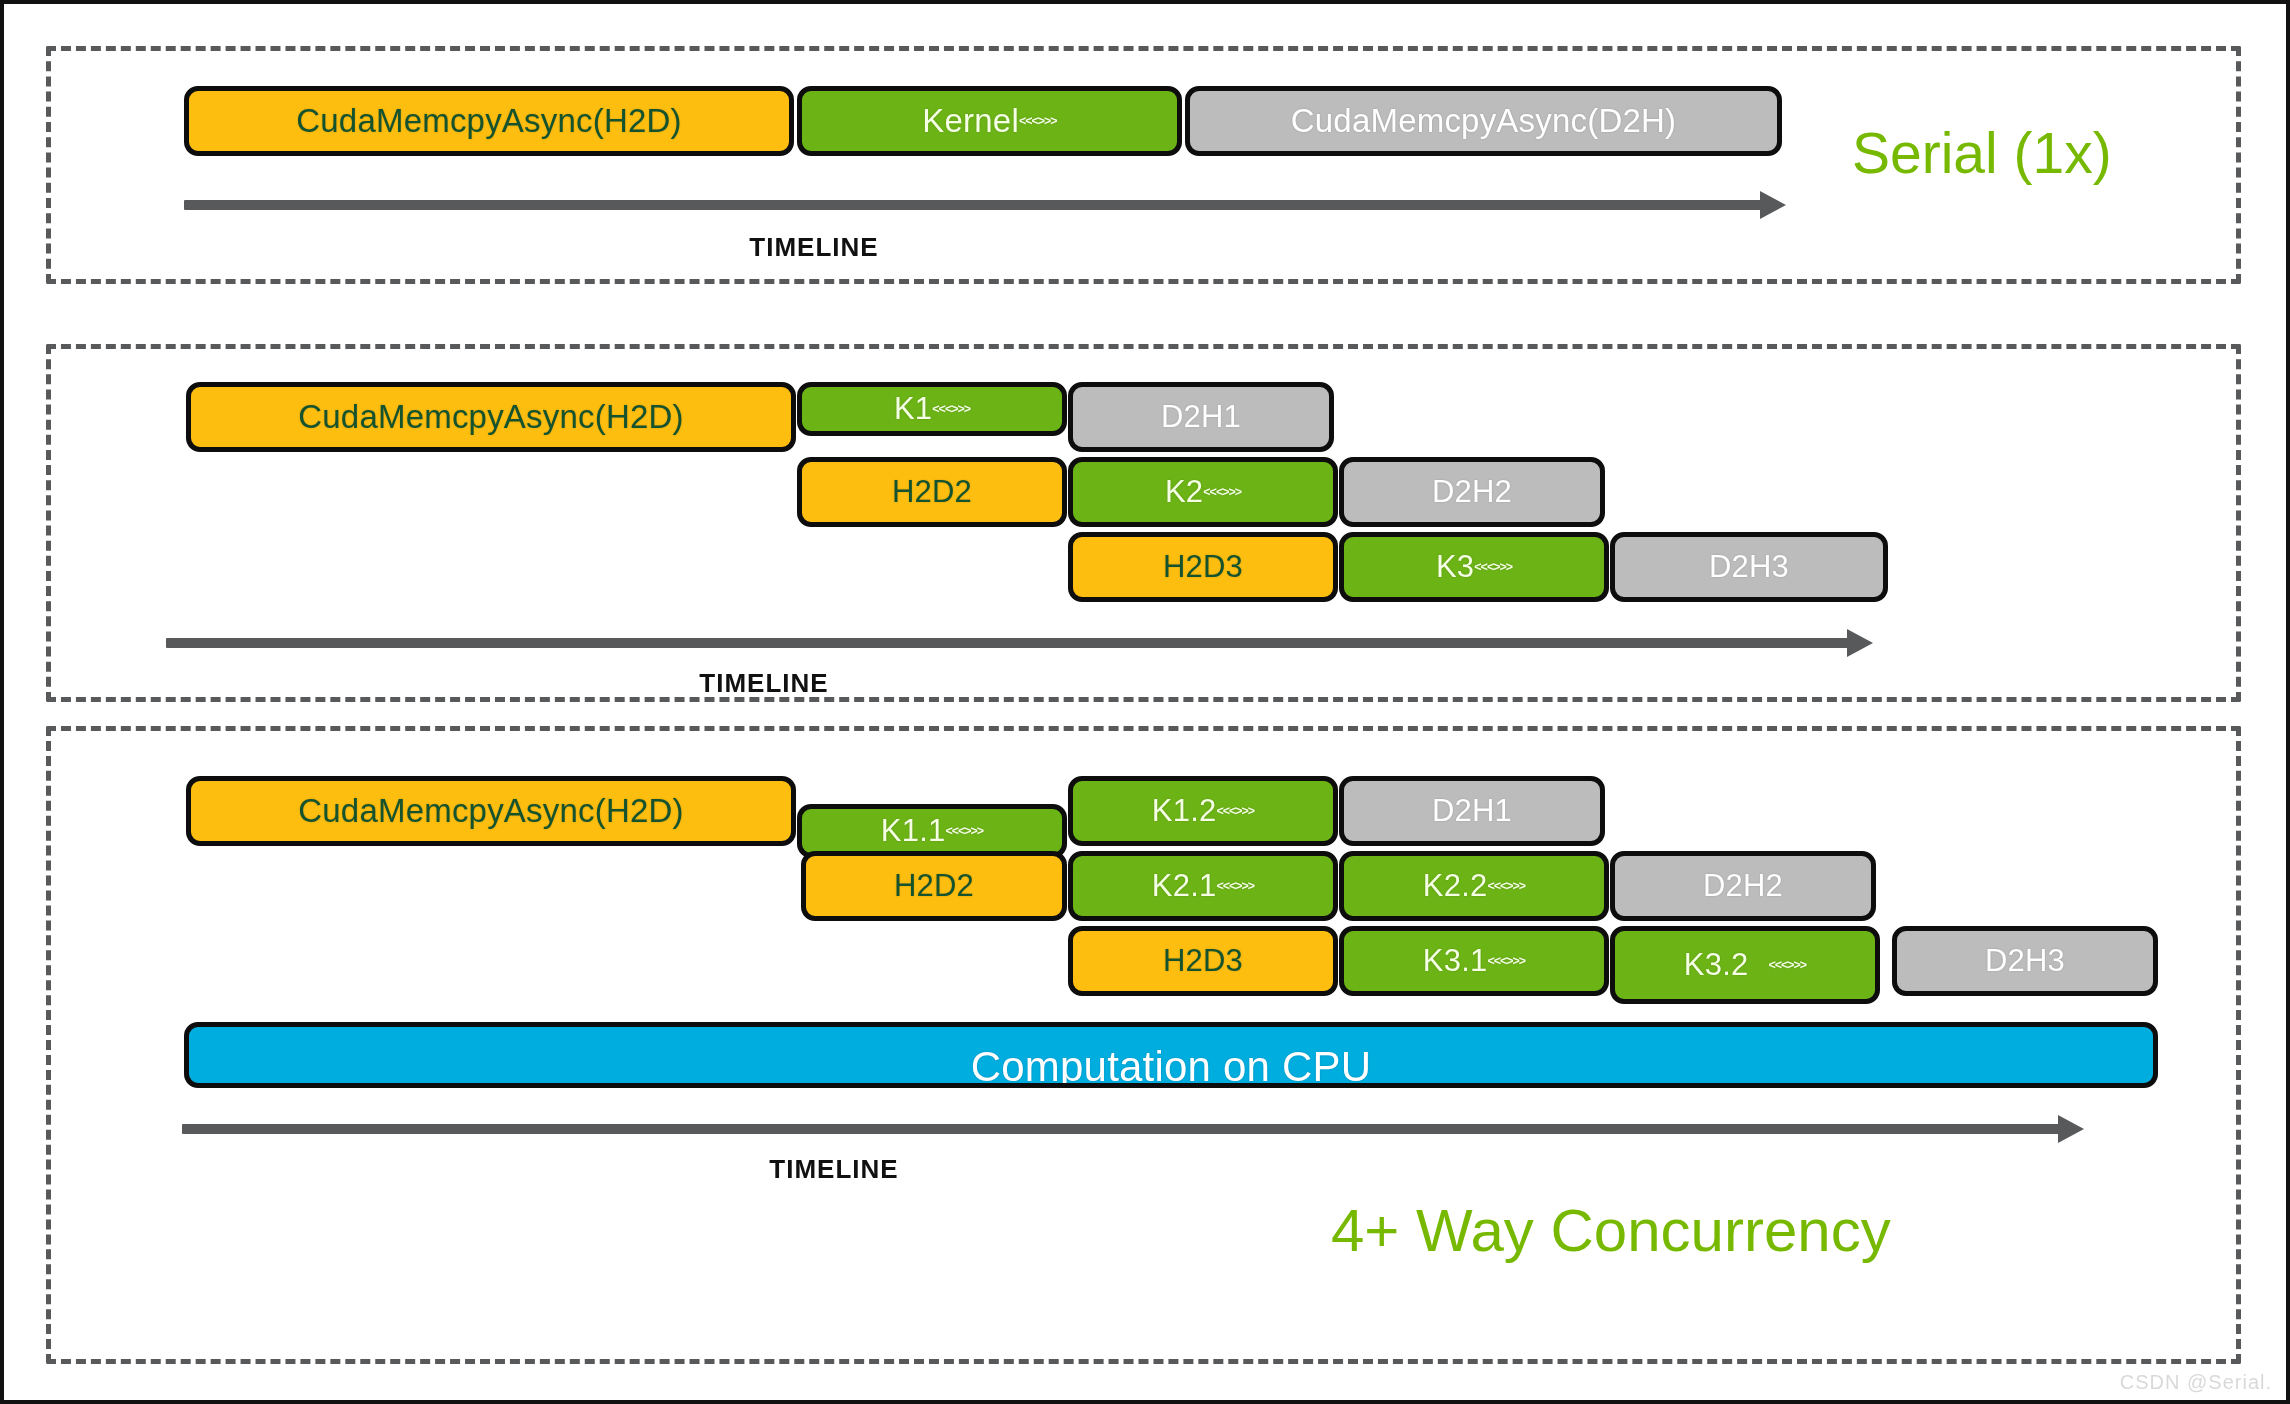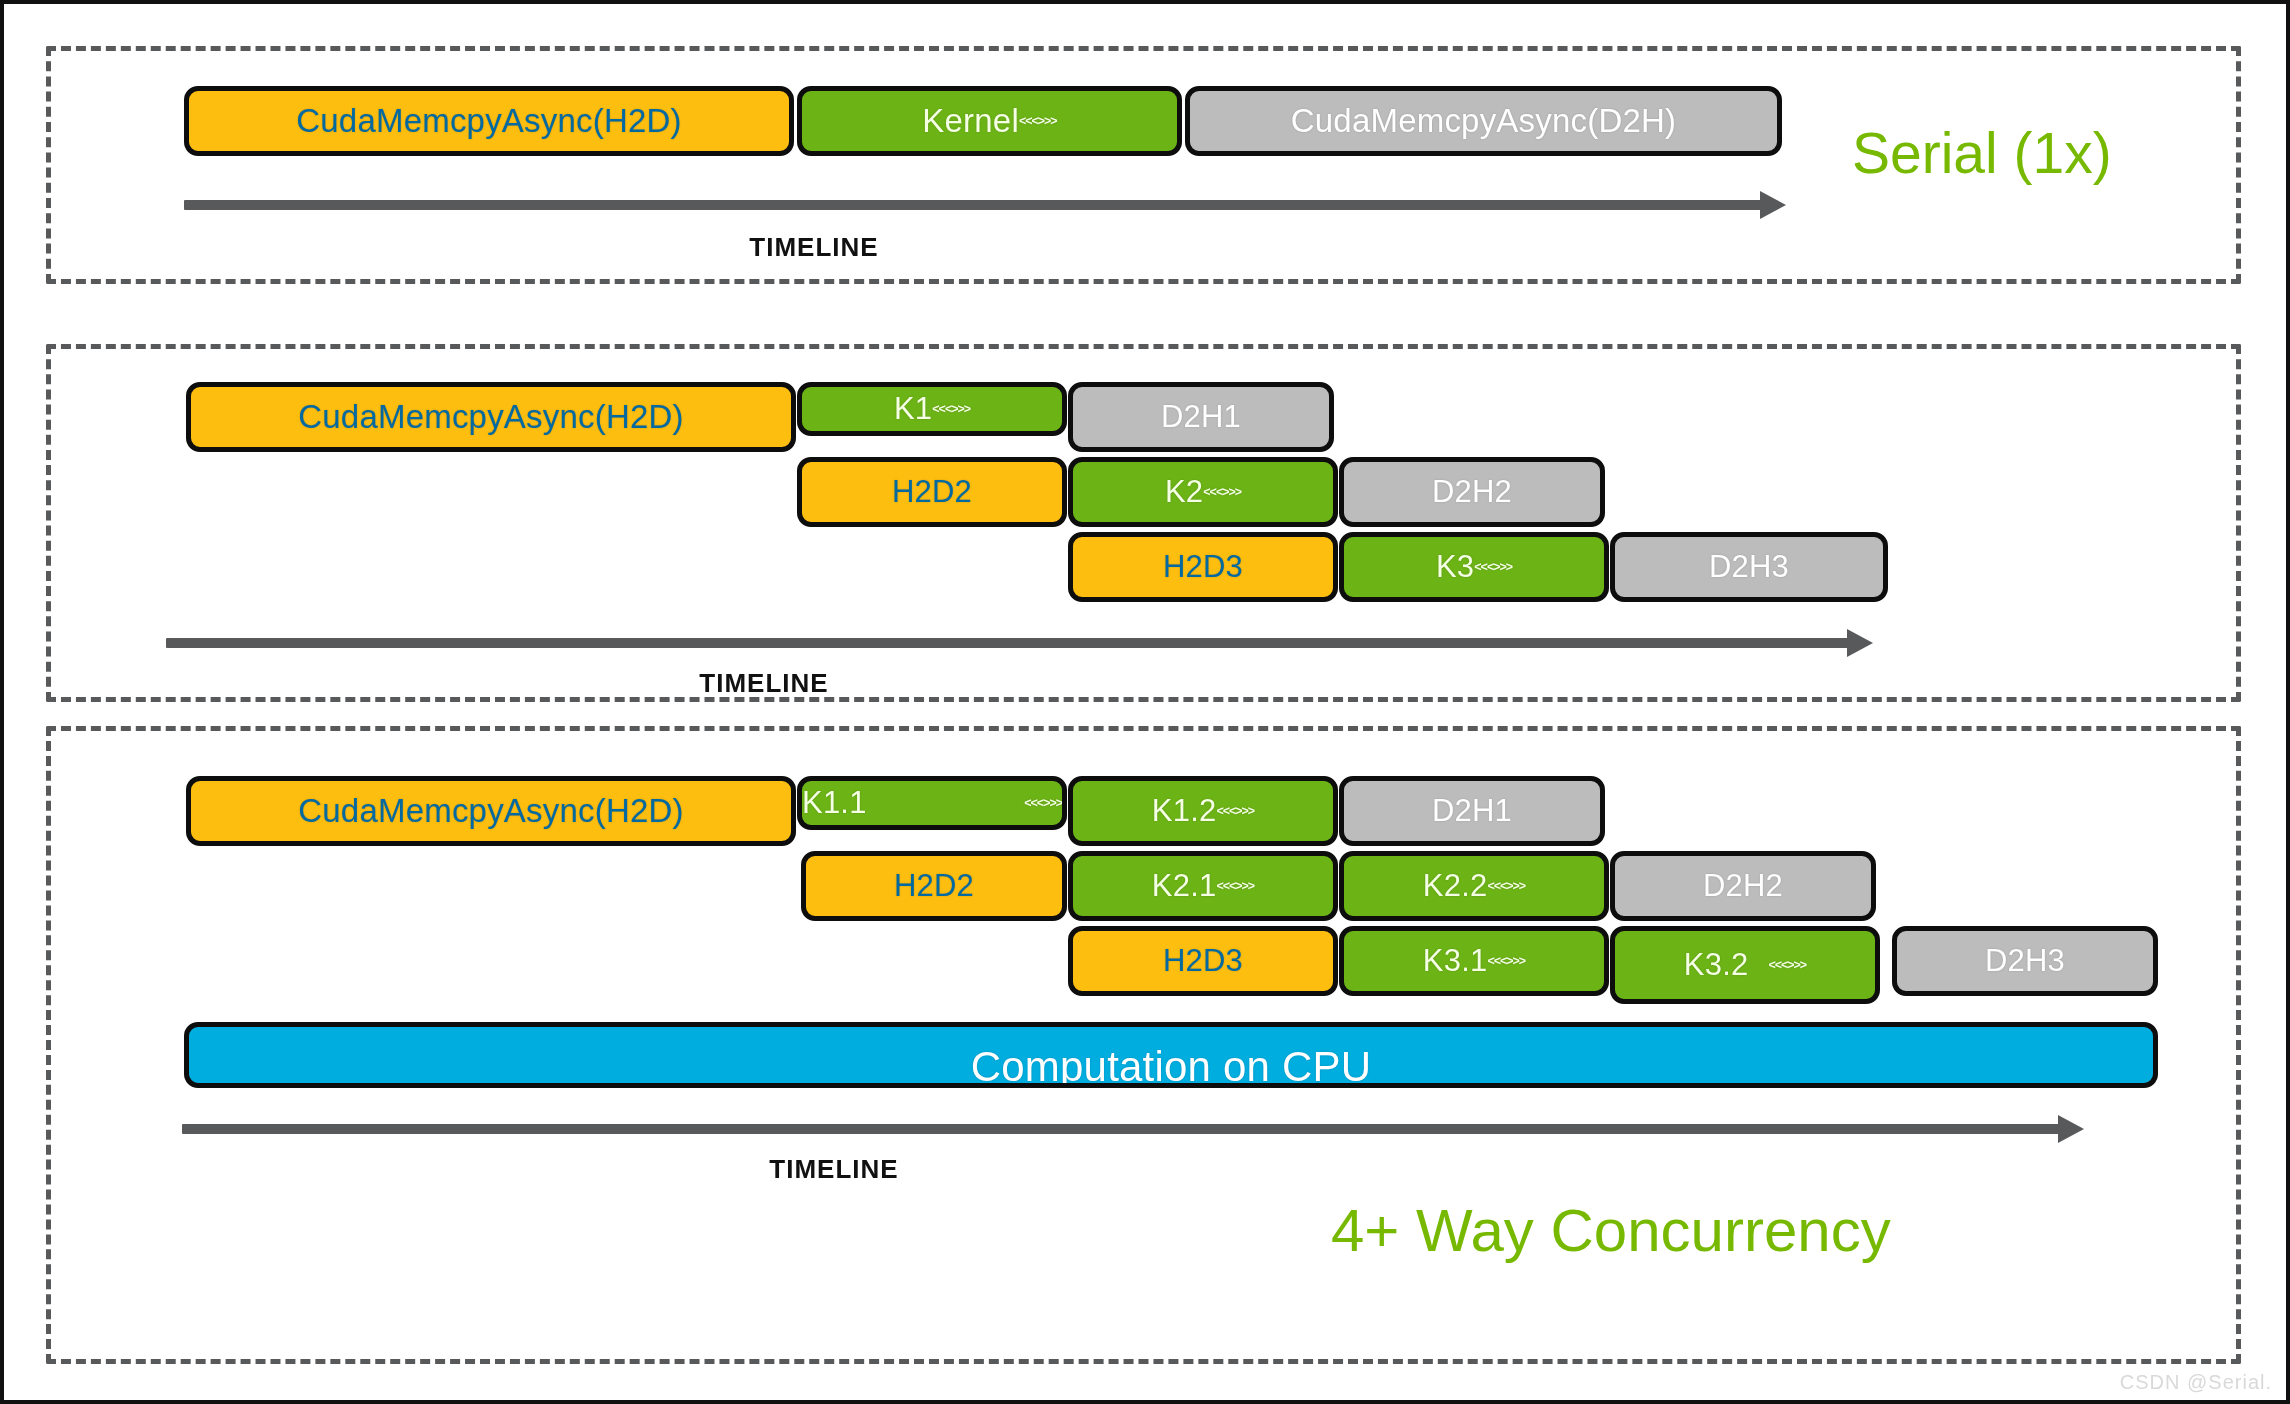--- a/index.html
+++ b/index.html
@@ -34,21 +34,21 @@
     display: flex;
     align-items: center;
     justify-content: center;
     color: #ffffff;
     font-weight: 400;
     letter-spacing: .2px;
     white-space: nowrap;
     overflow: hidden;
     text-shadow: 0 0 2px rgba(0,0,0,.18);
   }
-  .bar.h2d  { background: #fdbe10; color: #0369a1; }
+  .bar.h2d  { background: #fdbe10; color: #14532d; }
   .bar.kern { background: #6cb316; color: #f4ffe4; }
   .bar.d2h  { background: #bcbcbc; color: #ffffff; }
   .bar.cpu  { background: #00addf; color: #ffffff; }
 
   .bar .lbl { font-size: 33px; }
   .bar.small .lbl { font-size: 31px; }
   .bar.cpu .lbl { font-size: 42px; margin-top: 24px; }
   .ang {
     font-size: 0.78em;
     font-weight: bold;
@@ -158,21 +158,21 @@
     </div>
     <div class="timeline" style="left: 162px; top: 634px; width: 1705px;">
       <div class="shaft" style="width: 1683px;"></div>
       <div class="head" style="left: 1681px;"></div>
     </div>
     <div class="timeline-label" style="left: 660px; top: 664px; width: 200px;">TIMELINE</div>
     <div class="panel" style="left: 42px; top: 722px; width: 2195px; height: 638px;"></div>
     <div class="bar h2d" style="left: 182px; top: 772px; width: 610px; height: 70px;">
       <span class="lbl">CudaMemcpyAsync(H2D)</span>
     </div>
-    <div class="bar kern small" style="left: 793px; top: 772px; width: 270px; height: 54px; justify-content: space-between;">
+    <div class="bar kern small" style="left: 793px; top: 800px; width: 270px; height: 54px;">
       <span class="lbl">K1.1</span>
       <span class="ang">&lt;&lt;&lt;&gt;&gt;&gt;</span>
     </div>
     <div class="bar kern small" style="left: 1064px; top: 772px; width: 270px; height: 70px;">
       <span class="lbl">K1.2</span>
       <span class="ang">&lt;&lt;&lt;&gt;&gt;&gt;</span>
     </div>
     <div class="bar d2h small" style="left: 1335px; top: 772px; width: 266px; height: 70px;">
       <span class="lbl">D2H1</span>
     </div>

